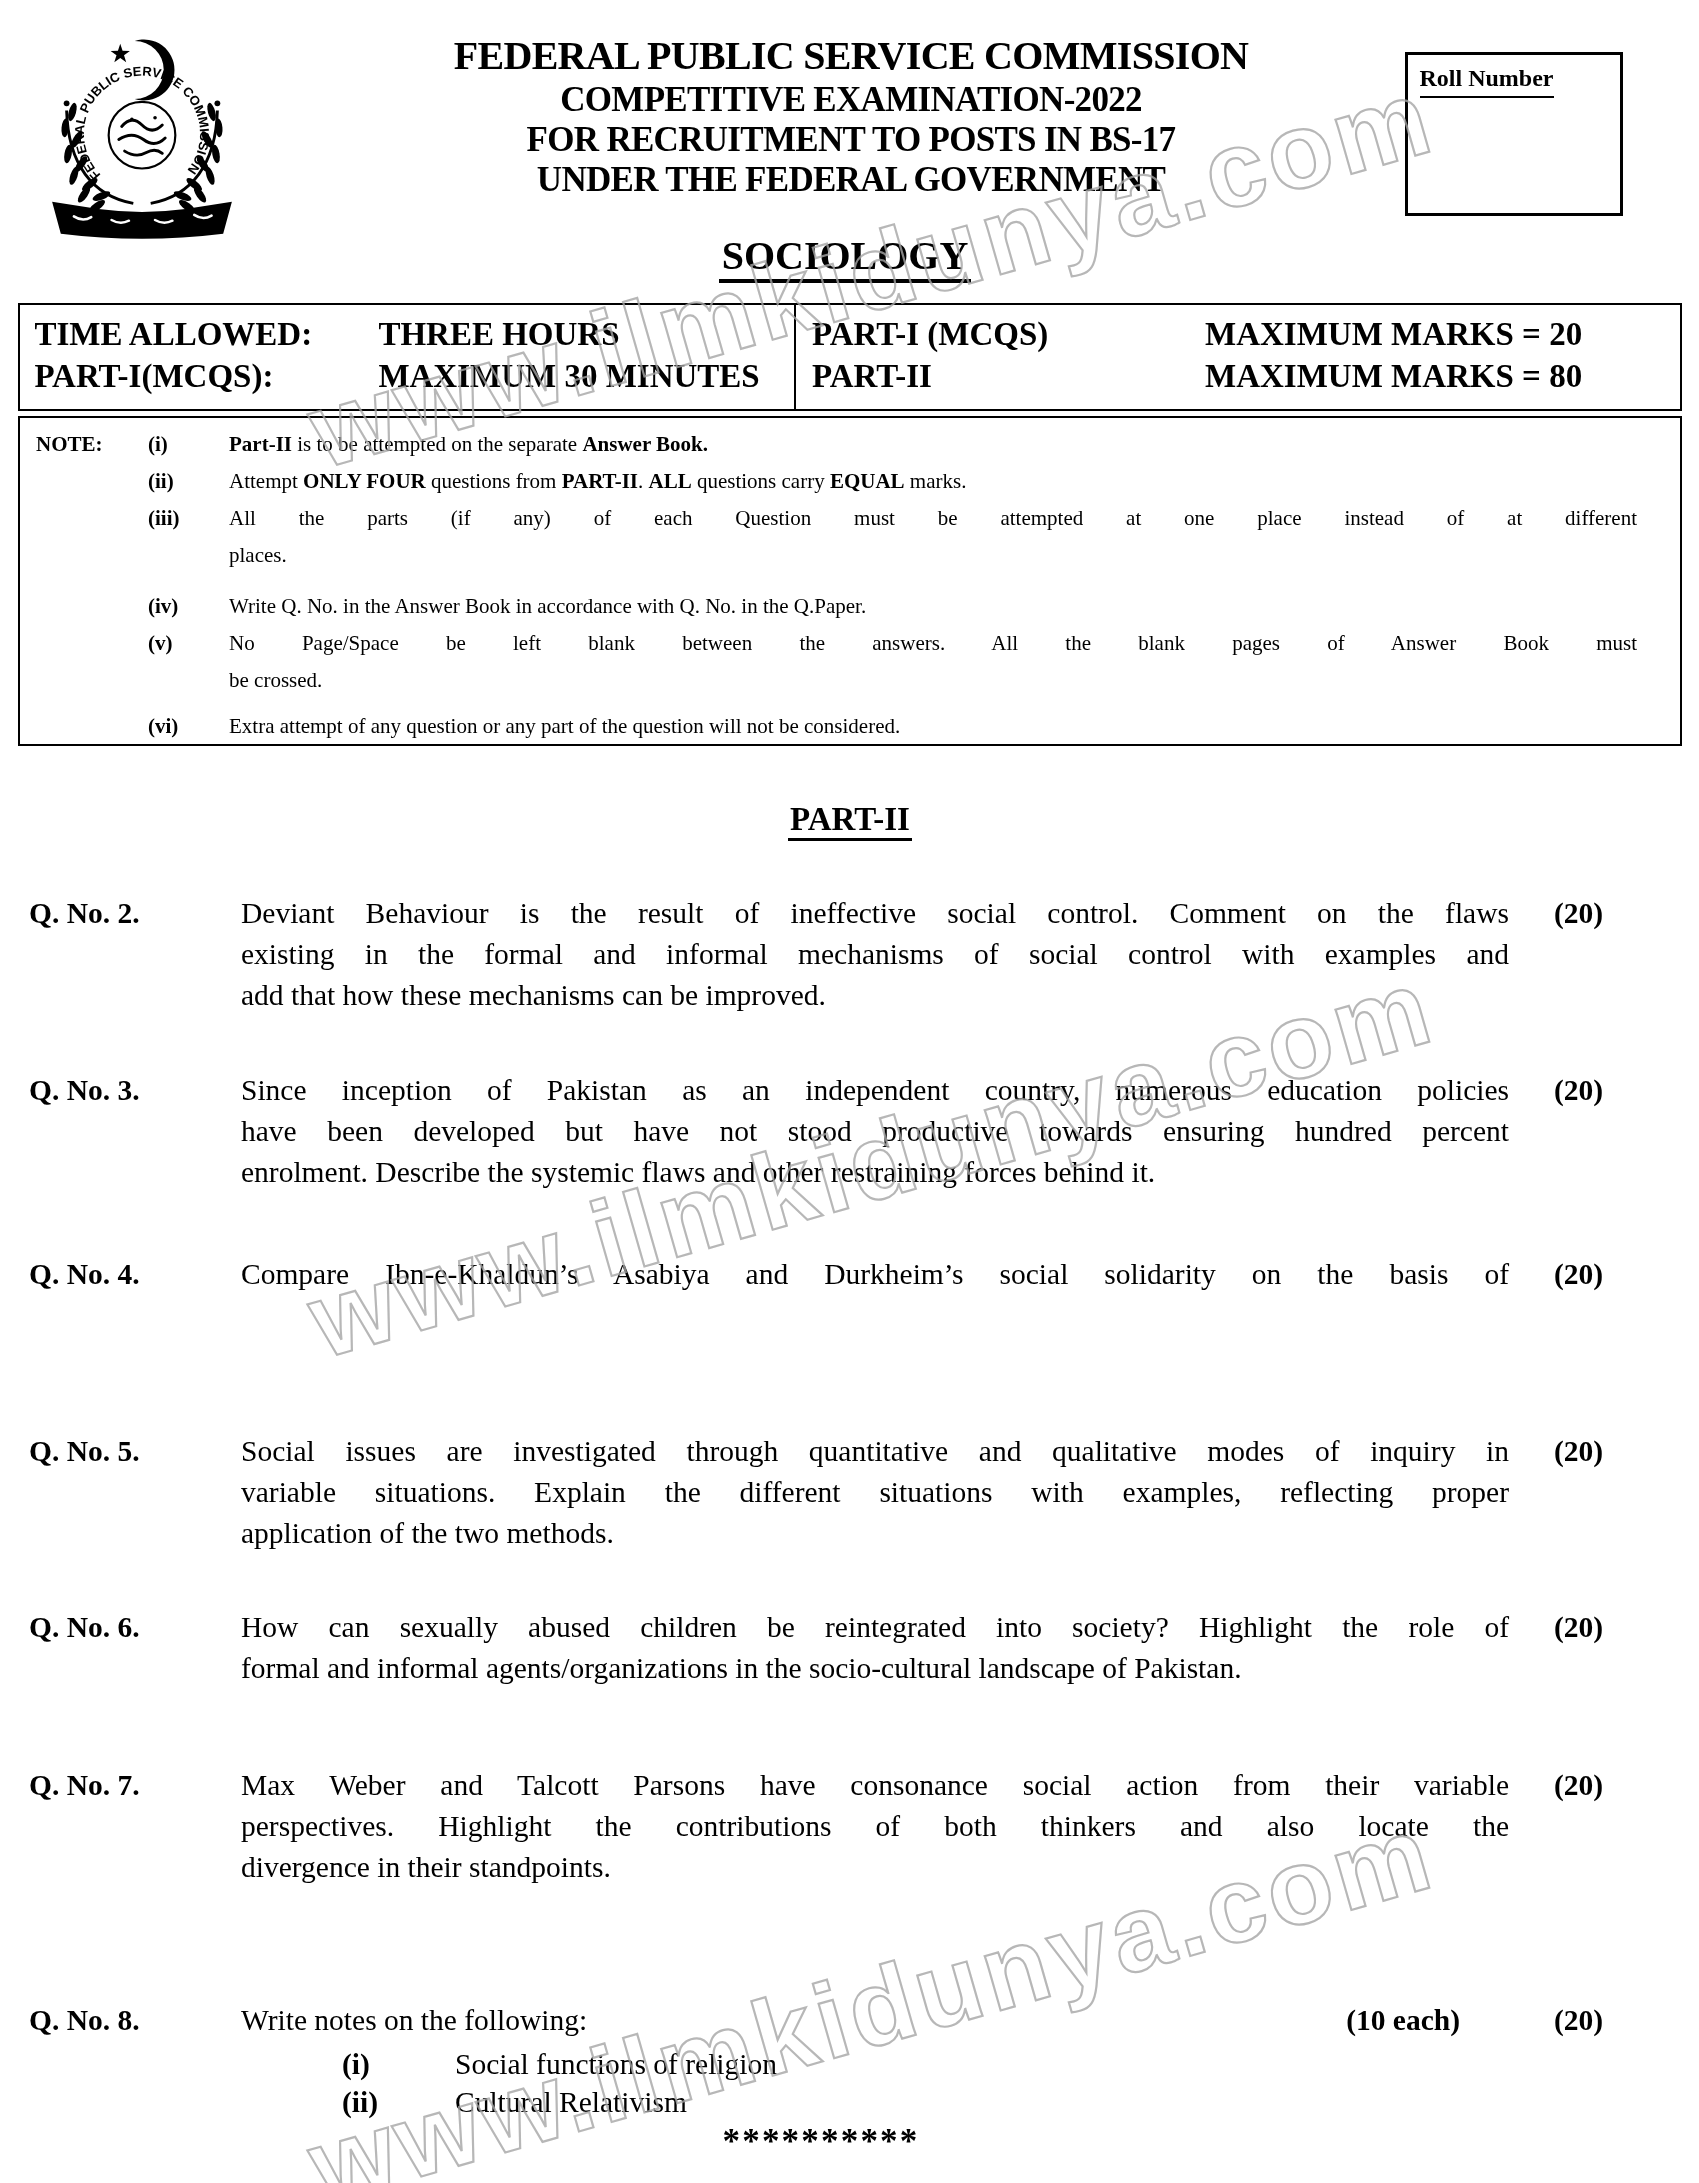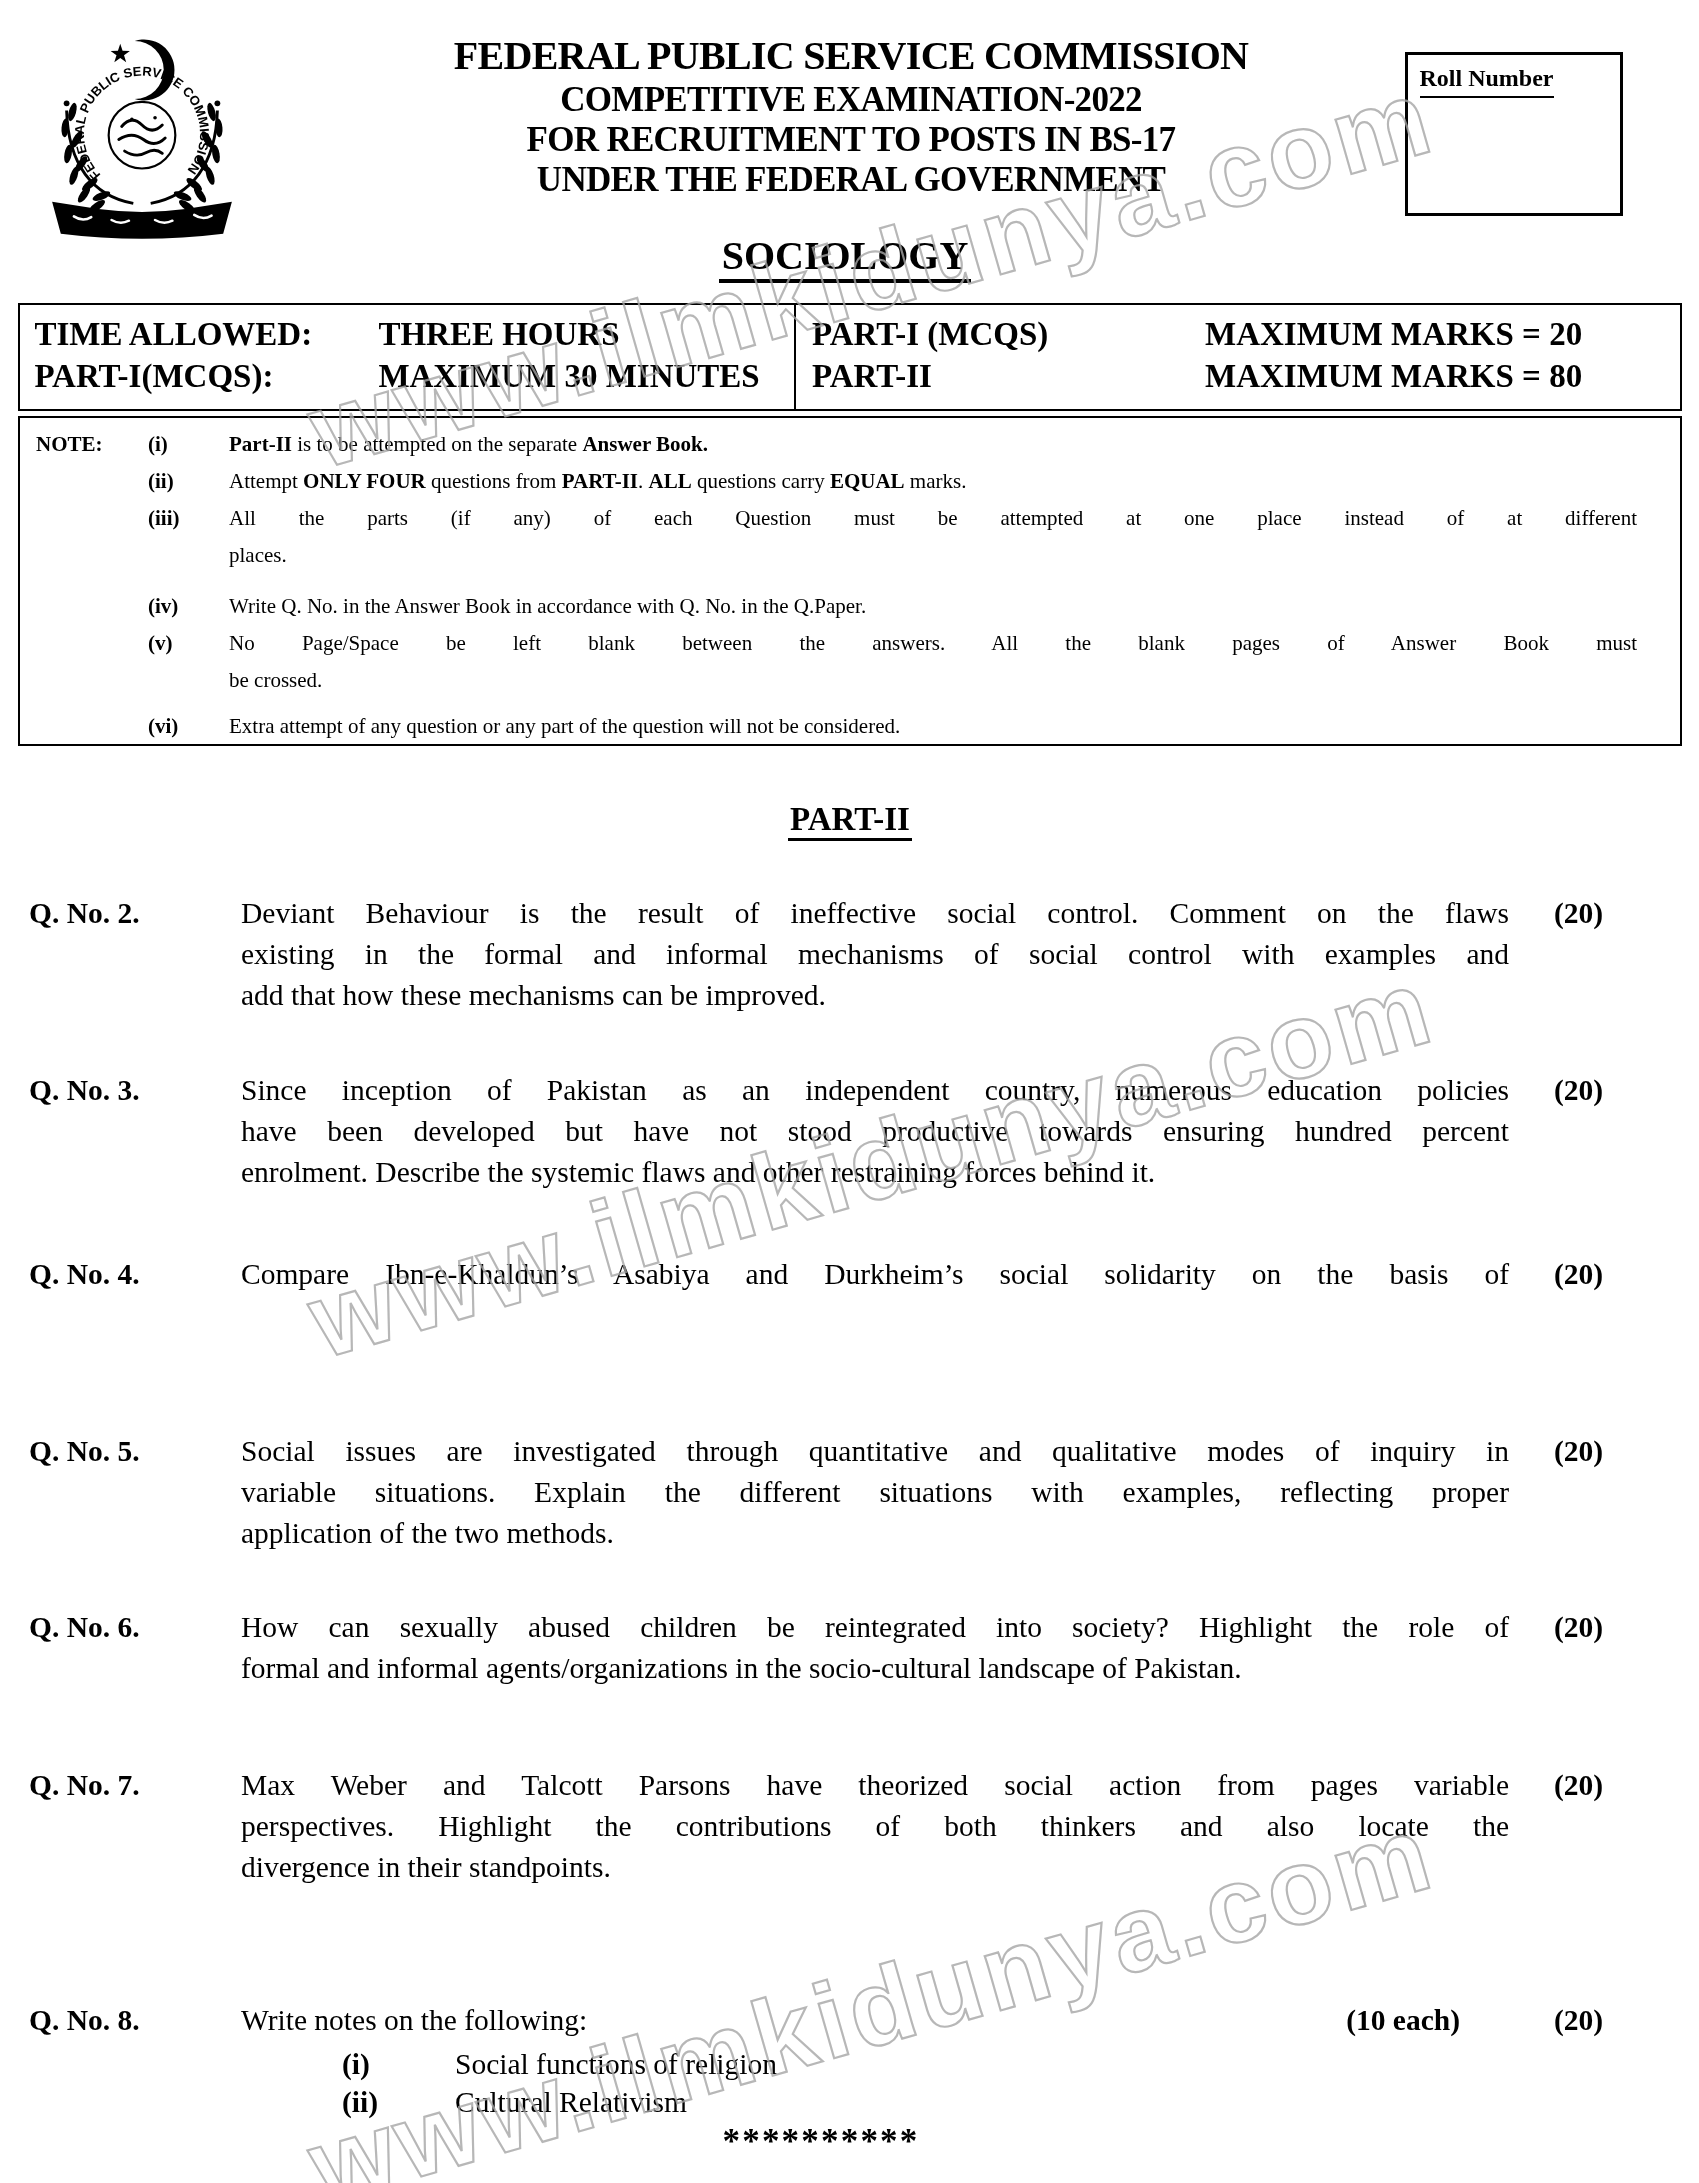--- a/index.html
+++ b/index.html
@@ -249,21 +249,21 @@
   <span class="q-body">
     <span class="jline" style="display:block">How can sexually abused children be reintegrated into society? Highlight the role of</span>
     <span class="jline last" style="display:block">formal and informal agents/organizations in the socio-cultural landscape of Pakistan.</span>
   </span>
   <span class="q-marks">(20)</span>
 </div>
 
 <div class="q" style="top:1765px">
   <span class="q-label">Q. No. 7.</span>
   <span class="q-body">
-    <span class="jline" style="display:block">Max Weber and Talcott Parsons have theorized social action from pages variable</span>
+    <span class="jline" style="display:block">Max Weber and Talcott Parsons have consonance social action from their variable</span>
     <span class="jline" style="display:block">perspectives. Highlight the contributions of both thinkers and also locate the</span>
     <span class="jline last" style="display:block">divergence in their standpoints.</span>
   </span>
   <span class="q-marks">(20)</span>
 </div>
 
 <div class="q" style="top:2000px">
   <span class="q-label">Q. No. 8.</span>
   <span class="q-body">
     <span class="q8-top">

